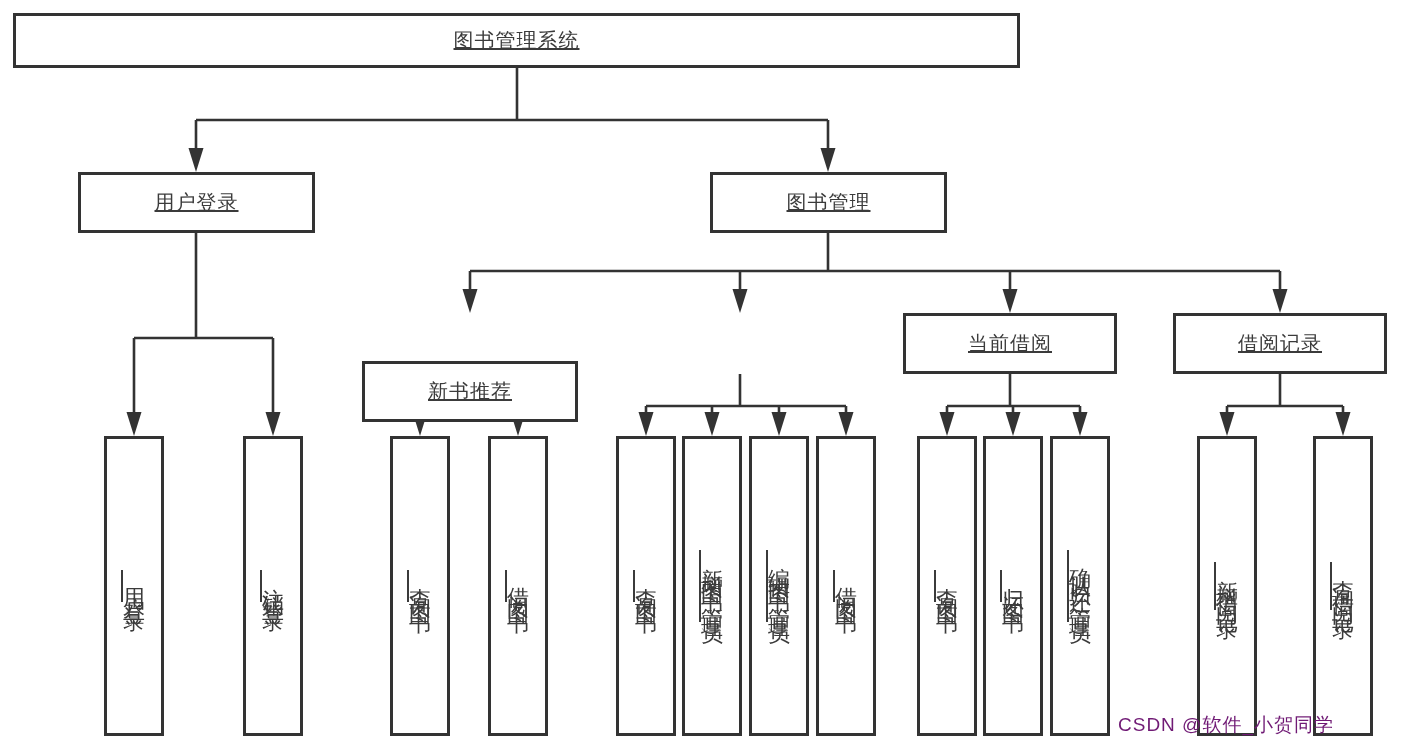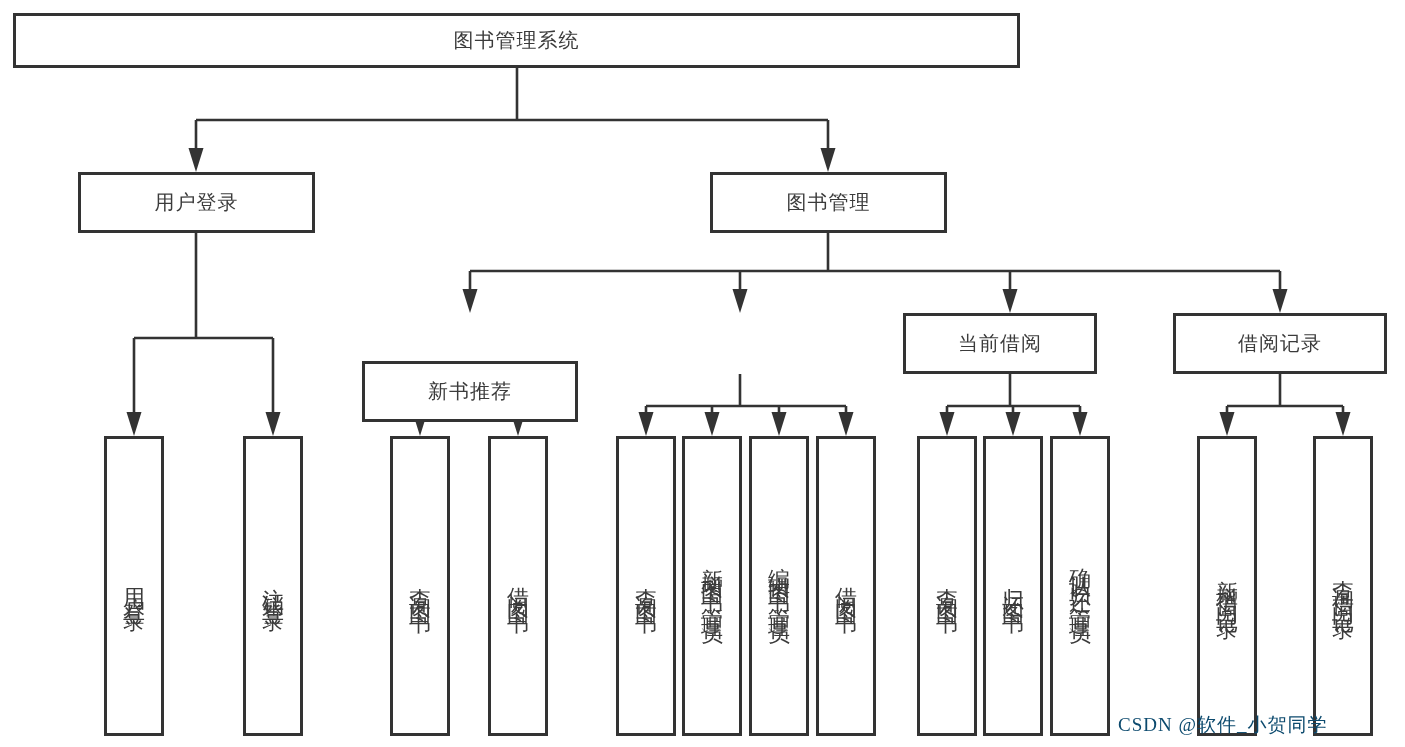--- a/index.html
+++ b/index.html
@@ -26,20 +26,21 @@
   .node {
     position: absolute;
     box-sizing: border-box;
     border: 3px solid #333333;
     background: #ffffff;
     color: #3b3b3b;
     display: flex;
     align-items: center;
     justify-content: center;
     z-index: 2;
+    text-decoration: underline;
   }
   .hbox {
     font-size: 20px;
     letter-spacing: 1px;
   }
   .vbox {
     writing-mode: vertical-rl;
     text-orientation: mixed;
     font-size: 22px;
     letter-spacing: 8px;
@@ -47,24 +48,23 @@
   }
   .vbox span {
     display: block;
   }
   .watermark {
     position: absolute;
     left: 1118px;
     top: 712px;
     z-index: 3;
     font-size: 19px;
-    color: #0c4a6e;
+    color: #701a75;
     white-space: nowrap;
     letter-spacing: 1px;
-    font-family: Liberation Serif, serif;
   }
 </style>
 </head>
 <body>
 
 <div class="stage">
 
   <svg class="wires" width="1405" height="747" viewBox="0 0 1405 747">
     <g stroke="#333333" stroke-width="2.6" fill="none">
 
@@ -112,21 +112,21 @@
   <div class="node hbox" style="left:78px; top:172px; width:237px; height:61px;">
     <span>用户登录</span>
   </div>
   <div class="node hbox" style="left:710px; top:172px; width:237px; height:61px;">
     <span>图书管理</span>
   </div>
 
   <div class="node hbox" style="left:362px; top:313px; width:216px; height:61px;margin-top:48px;">
     <span>新书推荐</span>
   </div>
-  <div class="node hbox" style="left:903px; top:313px; width:194px; height:61px;">
+  <div class="node hbox" style="left:903px; top:313px; width:214px; height:61px;">
     <span>当前借阅</span>
   </div>
   <div class="node hbox" style="left:1173px; top:313px; width:214px; height:61px;">
     <span>借阅记录</span>
   </div>
 
   <div class="node vbox" style="left:104px; top:436px; width:60px; height:300px;">
     <span>用户登录</span>
   </div>
   <div class="node vbox" style="left:243px; top:436px; width:60px; height:300px;">

